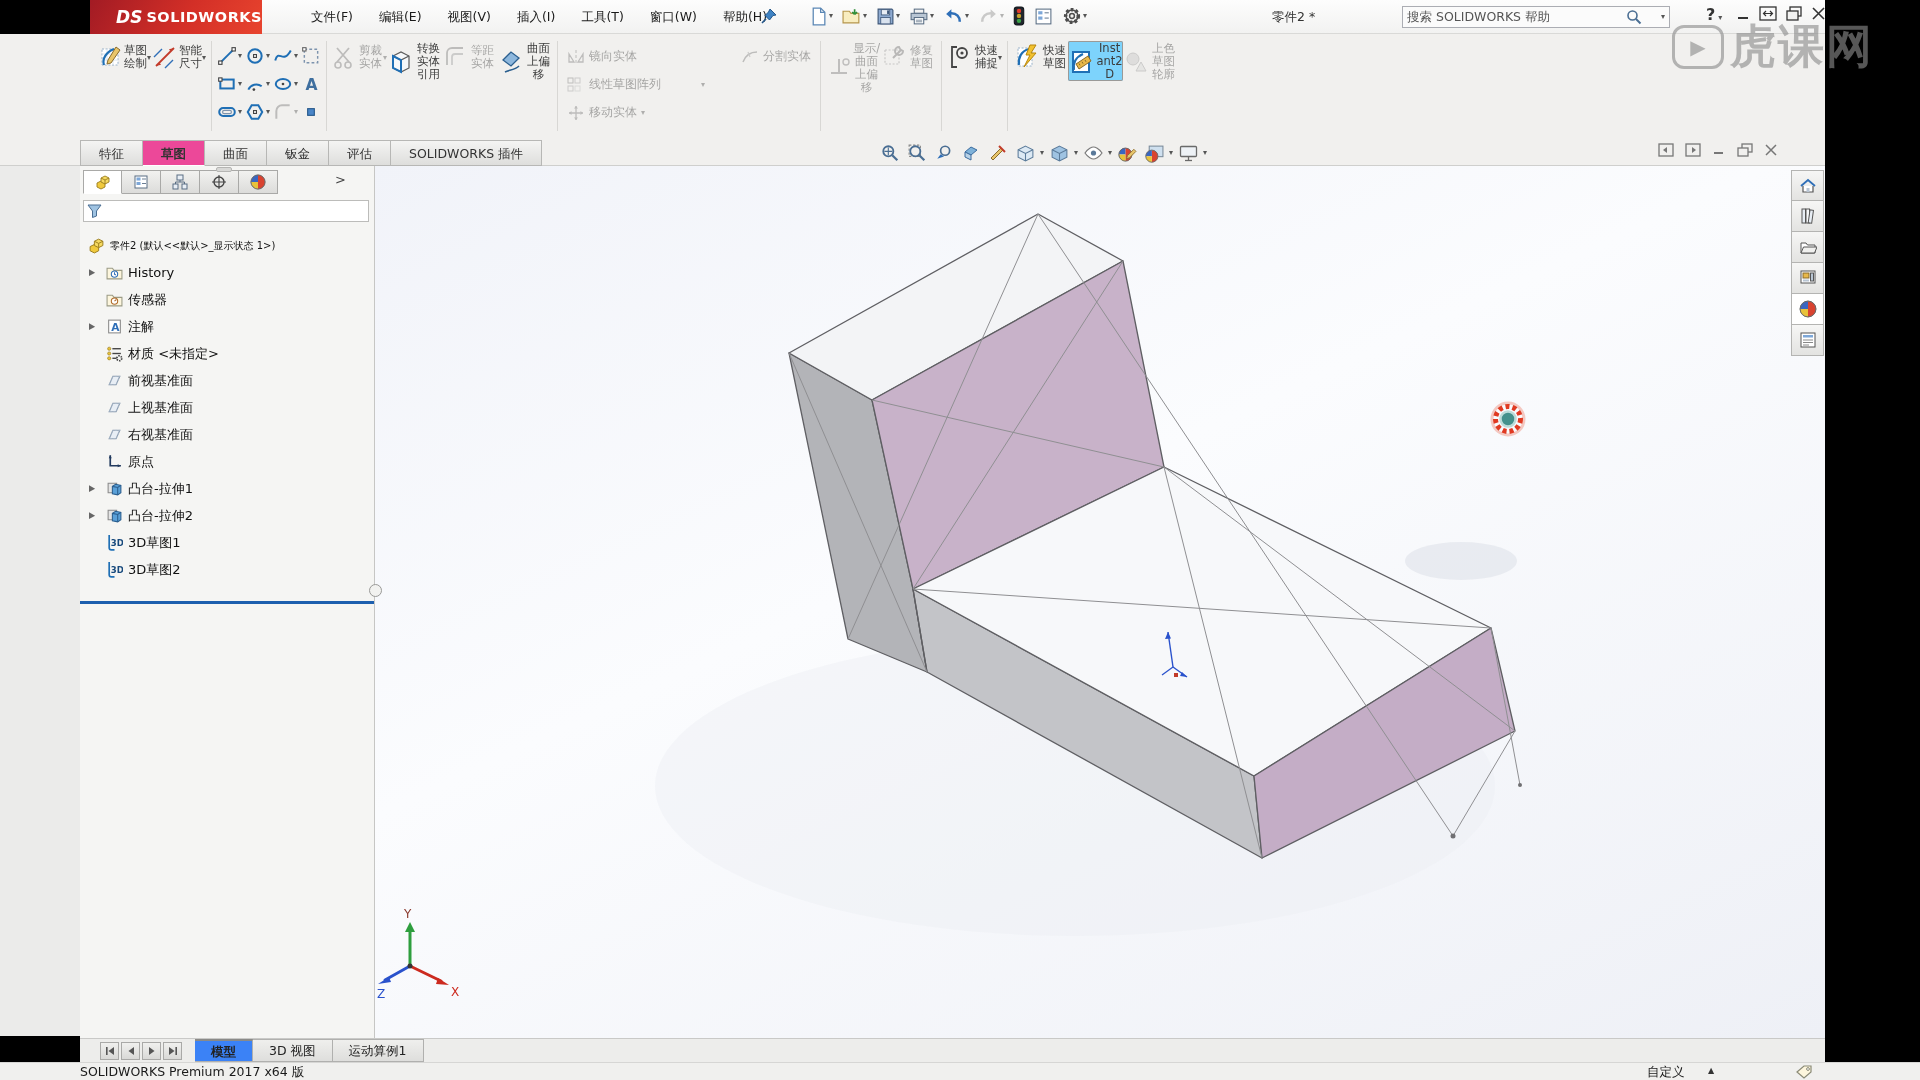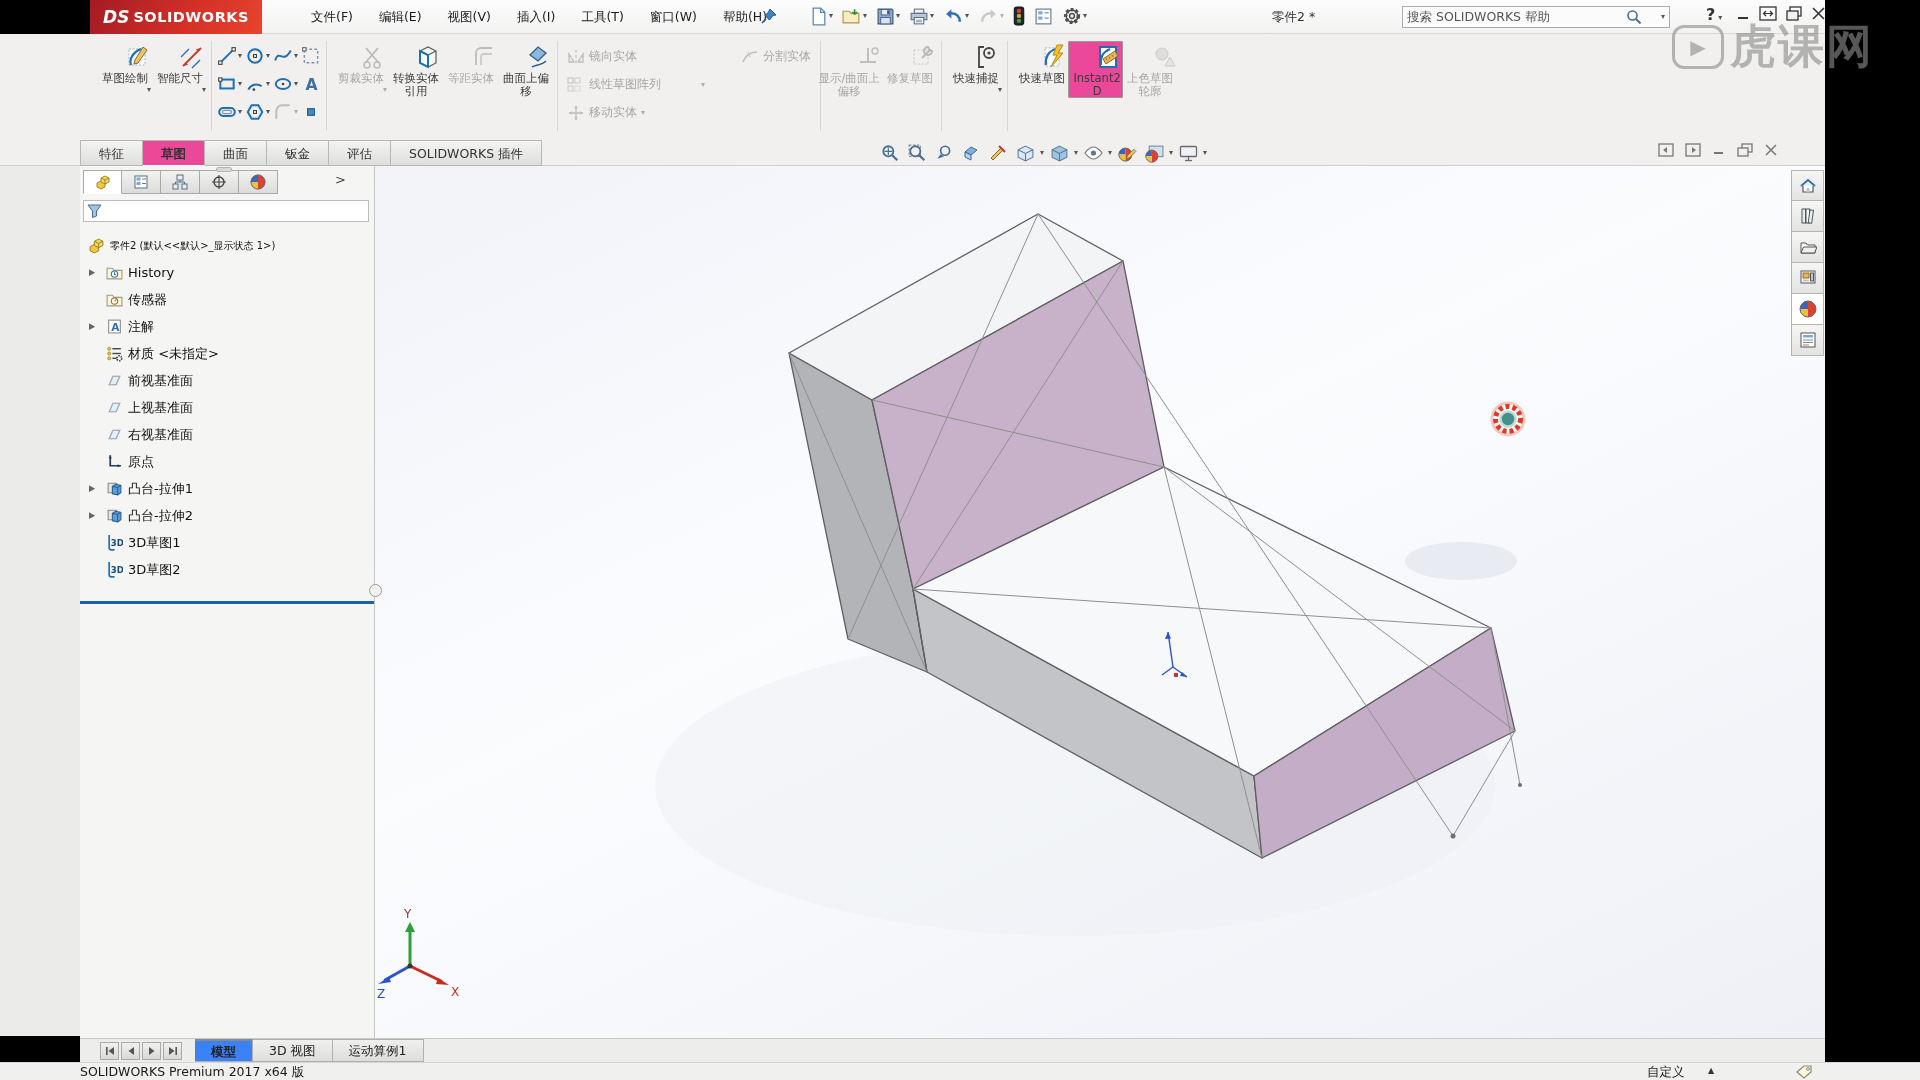--- a/index.html
+++ b/index.html
@@ -3,21 +3,21 @@
 <meta charset="utf-8">
 <style>
   *{margin:0;padding:0;box-sizing:border-box}
   html,body{width:1920px;height:1080px;overflow:hidden}
   body{font-family:"DejaVu Sans","Liberation Sans",sans-serif;font-size:12px;color:#222}
   .abs{position:absolute}
   #app{position:relative;width:1920px;height:1080px;background:#ebebea}
 
   
   #titlebar{position:absolute;left:0;top:0;width:1920px;height:34px;background:linear-gradient(#fdfdfd,#f2f2f1);border-bottom:1px solid #d9d9d7}
-  #logo{position:absolute;left:90px;top:0;width:172px;height:34px;background:linear-gradient(120deg,#a21b24,#d32f27 55%,#e8442e);color:#fff;display:flex;align-items:center;justify-content:center;gap:4px}
+  #logo{position:absolute;left:90px;top:0;width:172px;height:34px;background:linear-gradient(120deg,#a21b24,#d32f27 55%,#e8442e);color:#fff;display:flex;align-items:center;justify-content:flex-end;gap:4px}
   #logo .pre{font-style:italic;font-weight:bold;font-size:17px}
   #logo .txt{font-weight:bold;font-size:14.5px;letter-spacing:.5px}
   #menus{position:absolute;left:298px;top:0;height:33px;display:flex;align-items:center}
   .menu{padding:0 13px;height:33px;line-height:33px;font-size:12.5px;color:#1a1a1a;cursor:default}
   #pin{left:760px;top:7px}
   #qat{position:absolute;left:806px;top:4px;display:flex;align-items:center;gap:3px}
   .qbtn{display:flex;align-items:center;gap:1px;padding:2px 3px;border-radius:2px}
   .caret{font-size:8px;color:#555;line-height:8px}
   .dis{opacity:.42;filter:grayscale(1)}
   #doctitle{position:absolute;left:1272px;top:9px;font-size:12.5px;color:#333}
@@ -28,25 +28,25 @@
   #winbtns{position:absolute;left:1736px;top:6px;display:flex;gap:9px;align-items:center}
 
   
   #blackTL{position:absolute;left:0;top:0;width:90px;height:34px;background:#000;z-index:40}
   #blackR{position:absolute;left:1825px;top:0;width:95px;height:1062px;background:#000;z-index:40}
   #blackBL{position:absolute;left:0;top:1036px;width:80px;height:26px;background:#000;z-index:40}
 
   
   #ribbon{position:absolute;left:0;top:34px;width:1825px;height:106px;background:#f1f0ee;display:flex;align-items:flex-start;padding:7px 0 0 96px}
   .vsep{width:1px;height:90px;background:#d8d7d4;margin:0 5px;flex:0 0 1px}
-  .bigbtn{width:55px;display:flex;flex-direction:column;align-items:flex-end;padding-top:1px;border-radius:2px}
+  .bigbtn{width:55px;display:flex;flex-direction:row;align-items:center;padding-top:1px;border-radius:2px}
   .bigbtn .bico{height:30px;display:flex;align-items:center;justify-content:center}
   .blab{font-size:11.5px;line-height:13px;text-align:center;color:#3c3c3c;word-break:break-all;width:52px}
   .bigbtn .caret{margin-top:1px}
-  .sel{background:#ec4899;box-shadow:inset 0 0 0 1px #9a9a98}
+  .sel{background:#7dd3fc;box-shadow:inset 0 0 0 1px #9a9a98}
   .grid3{display:flex;flex-direction:column;gap:2px;padding-top:2px}
   .grow{display:flex;align-items:center;gap:3px;height:26px}
   .gcell{display:flex;align-items:center;gap:1px}
   .stack{display:flex;flex-direction:column;gap:3px;padding-top:3px}
   .rowbtn{display:flex;align-items:center;gap:4px;height:25px;font-size:12px;color:#3c3c3c;padding:0 4px}
 
   
   #tabrow{position:absolute;left:0;top:140px;width:1825px;height:26px;background:#f1f0ee;border-bottom:1px solid #cfcfcd}
   #tabs{position:absolute;left:80px;top:0;height:26px;display:flex}
   .rtab{height:26px;line-height:25px;padding:0 18px;font-size:12.5px;color:#333;background:linear-gradient(#f4f4f3,#dededc);border:1px solid #b7b7b5;border-left:none}

